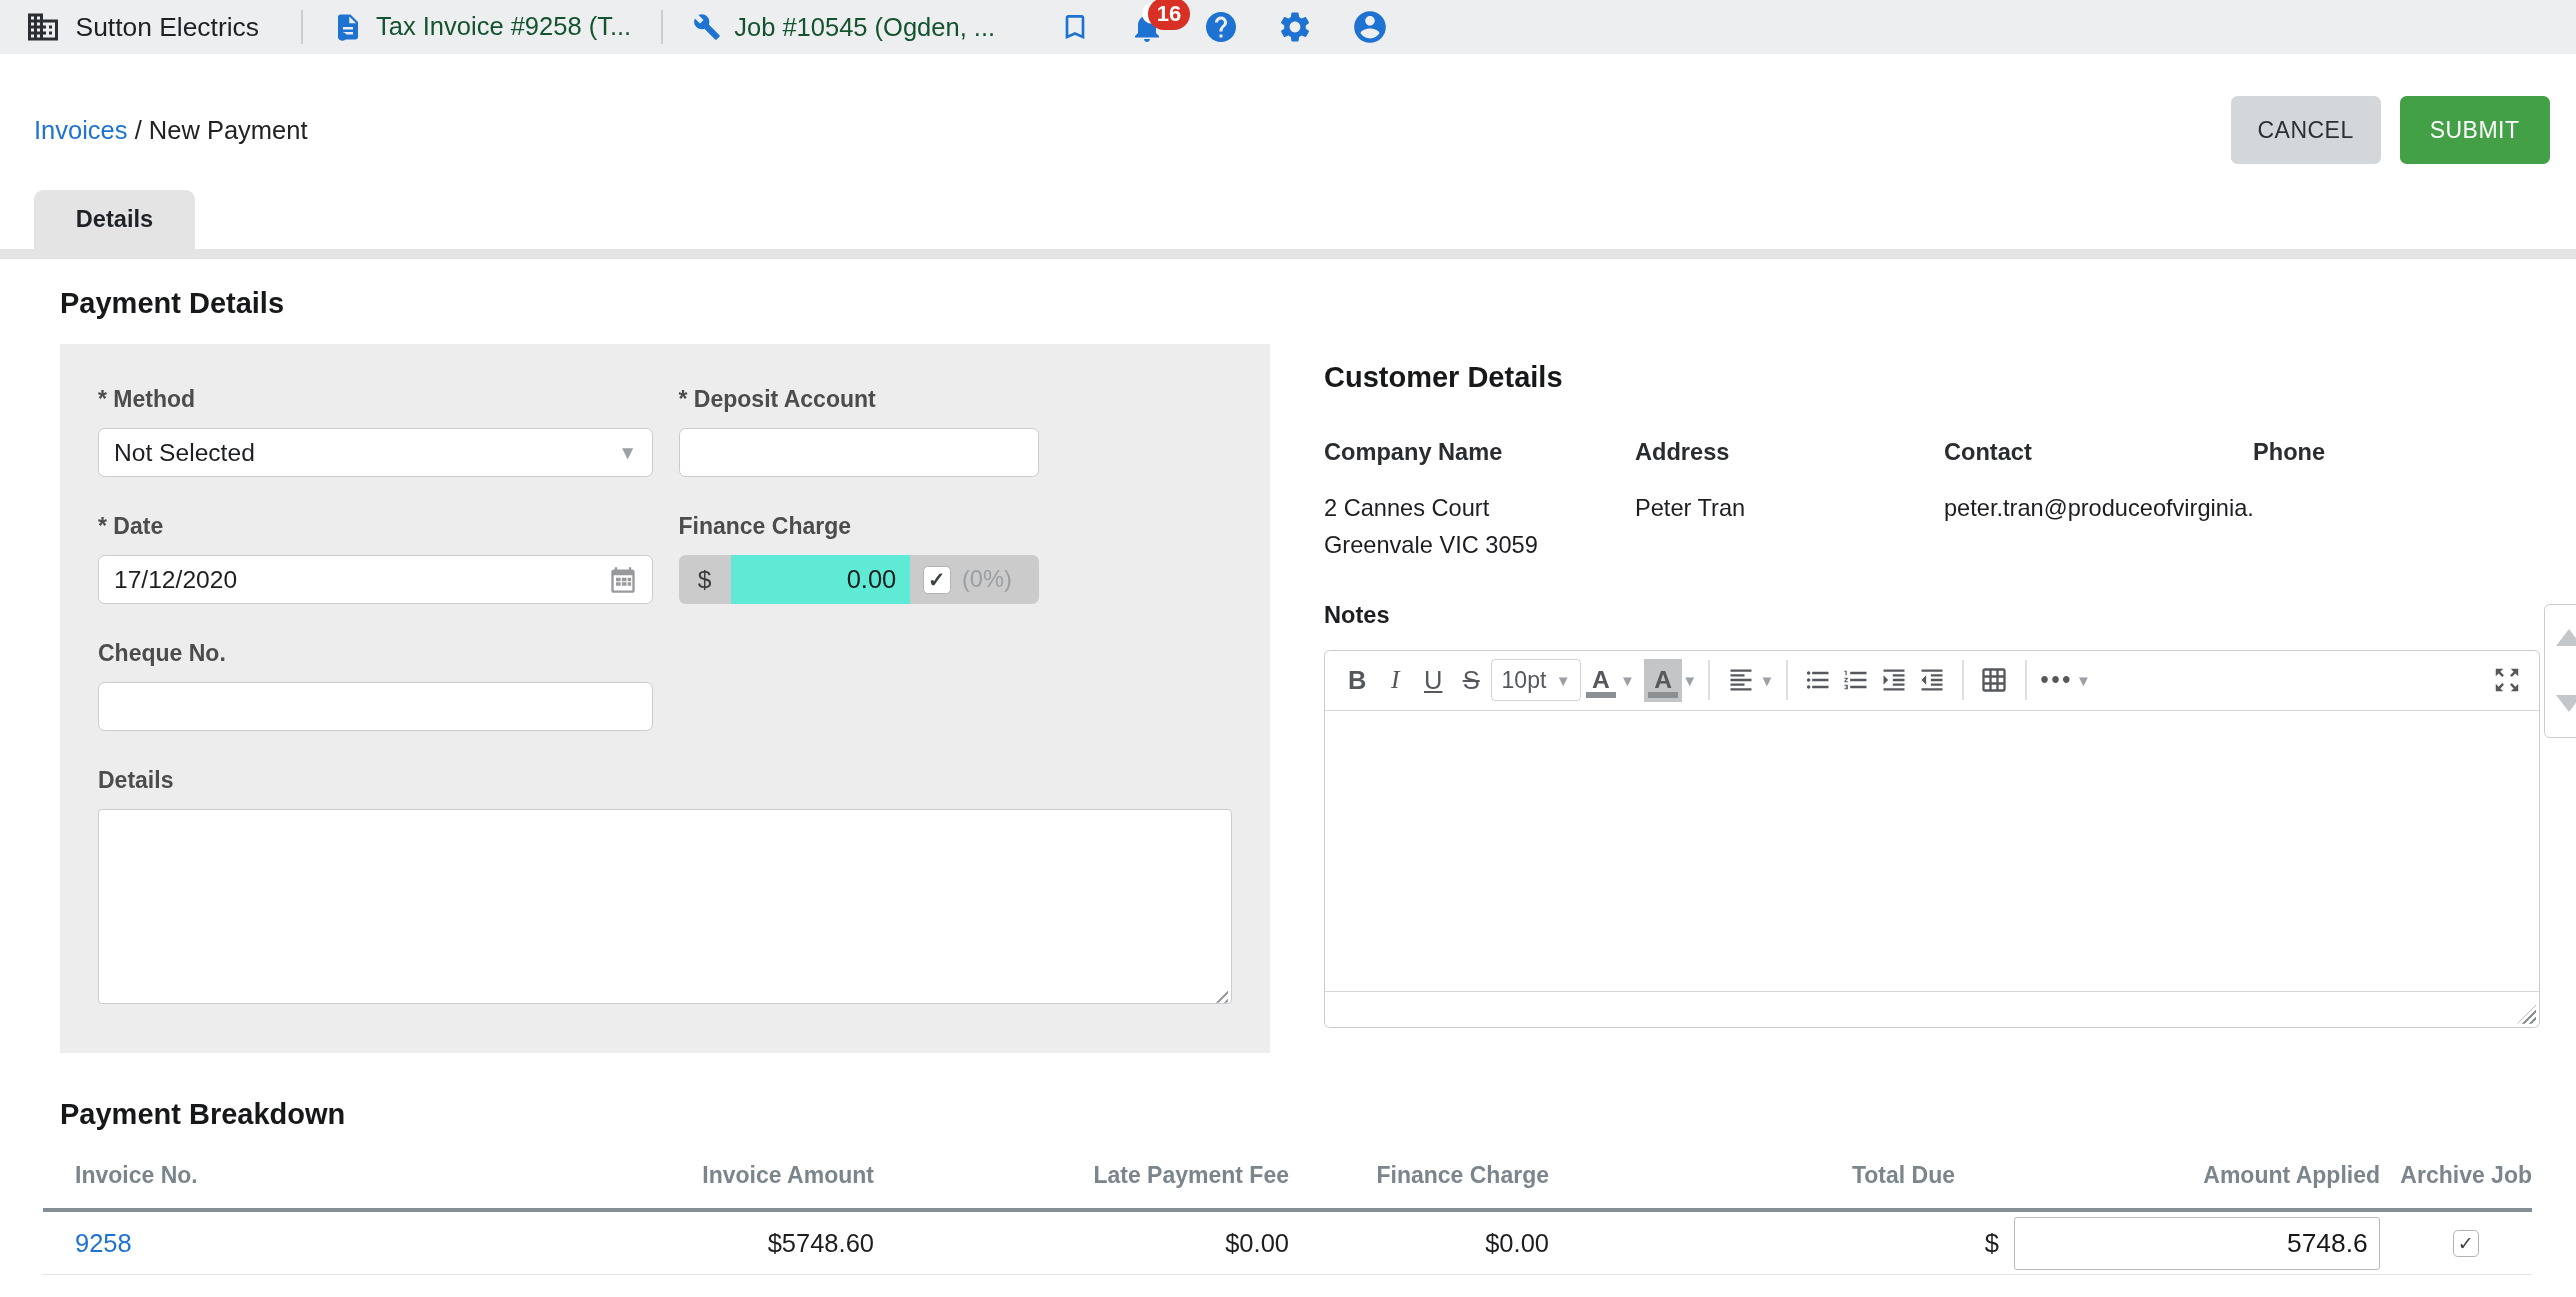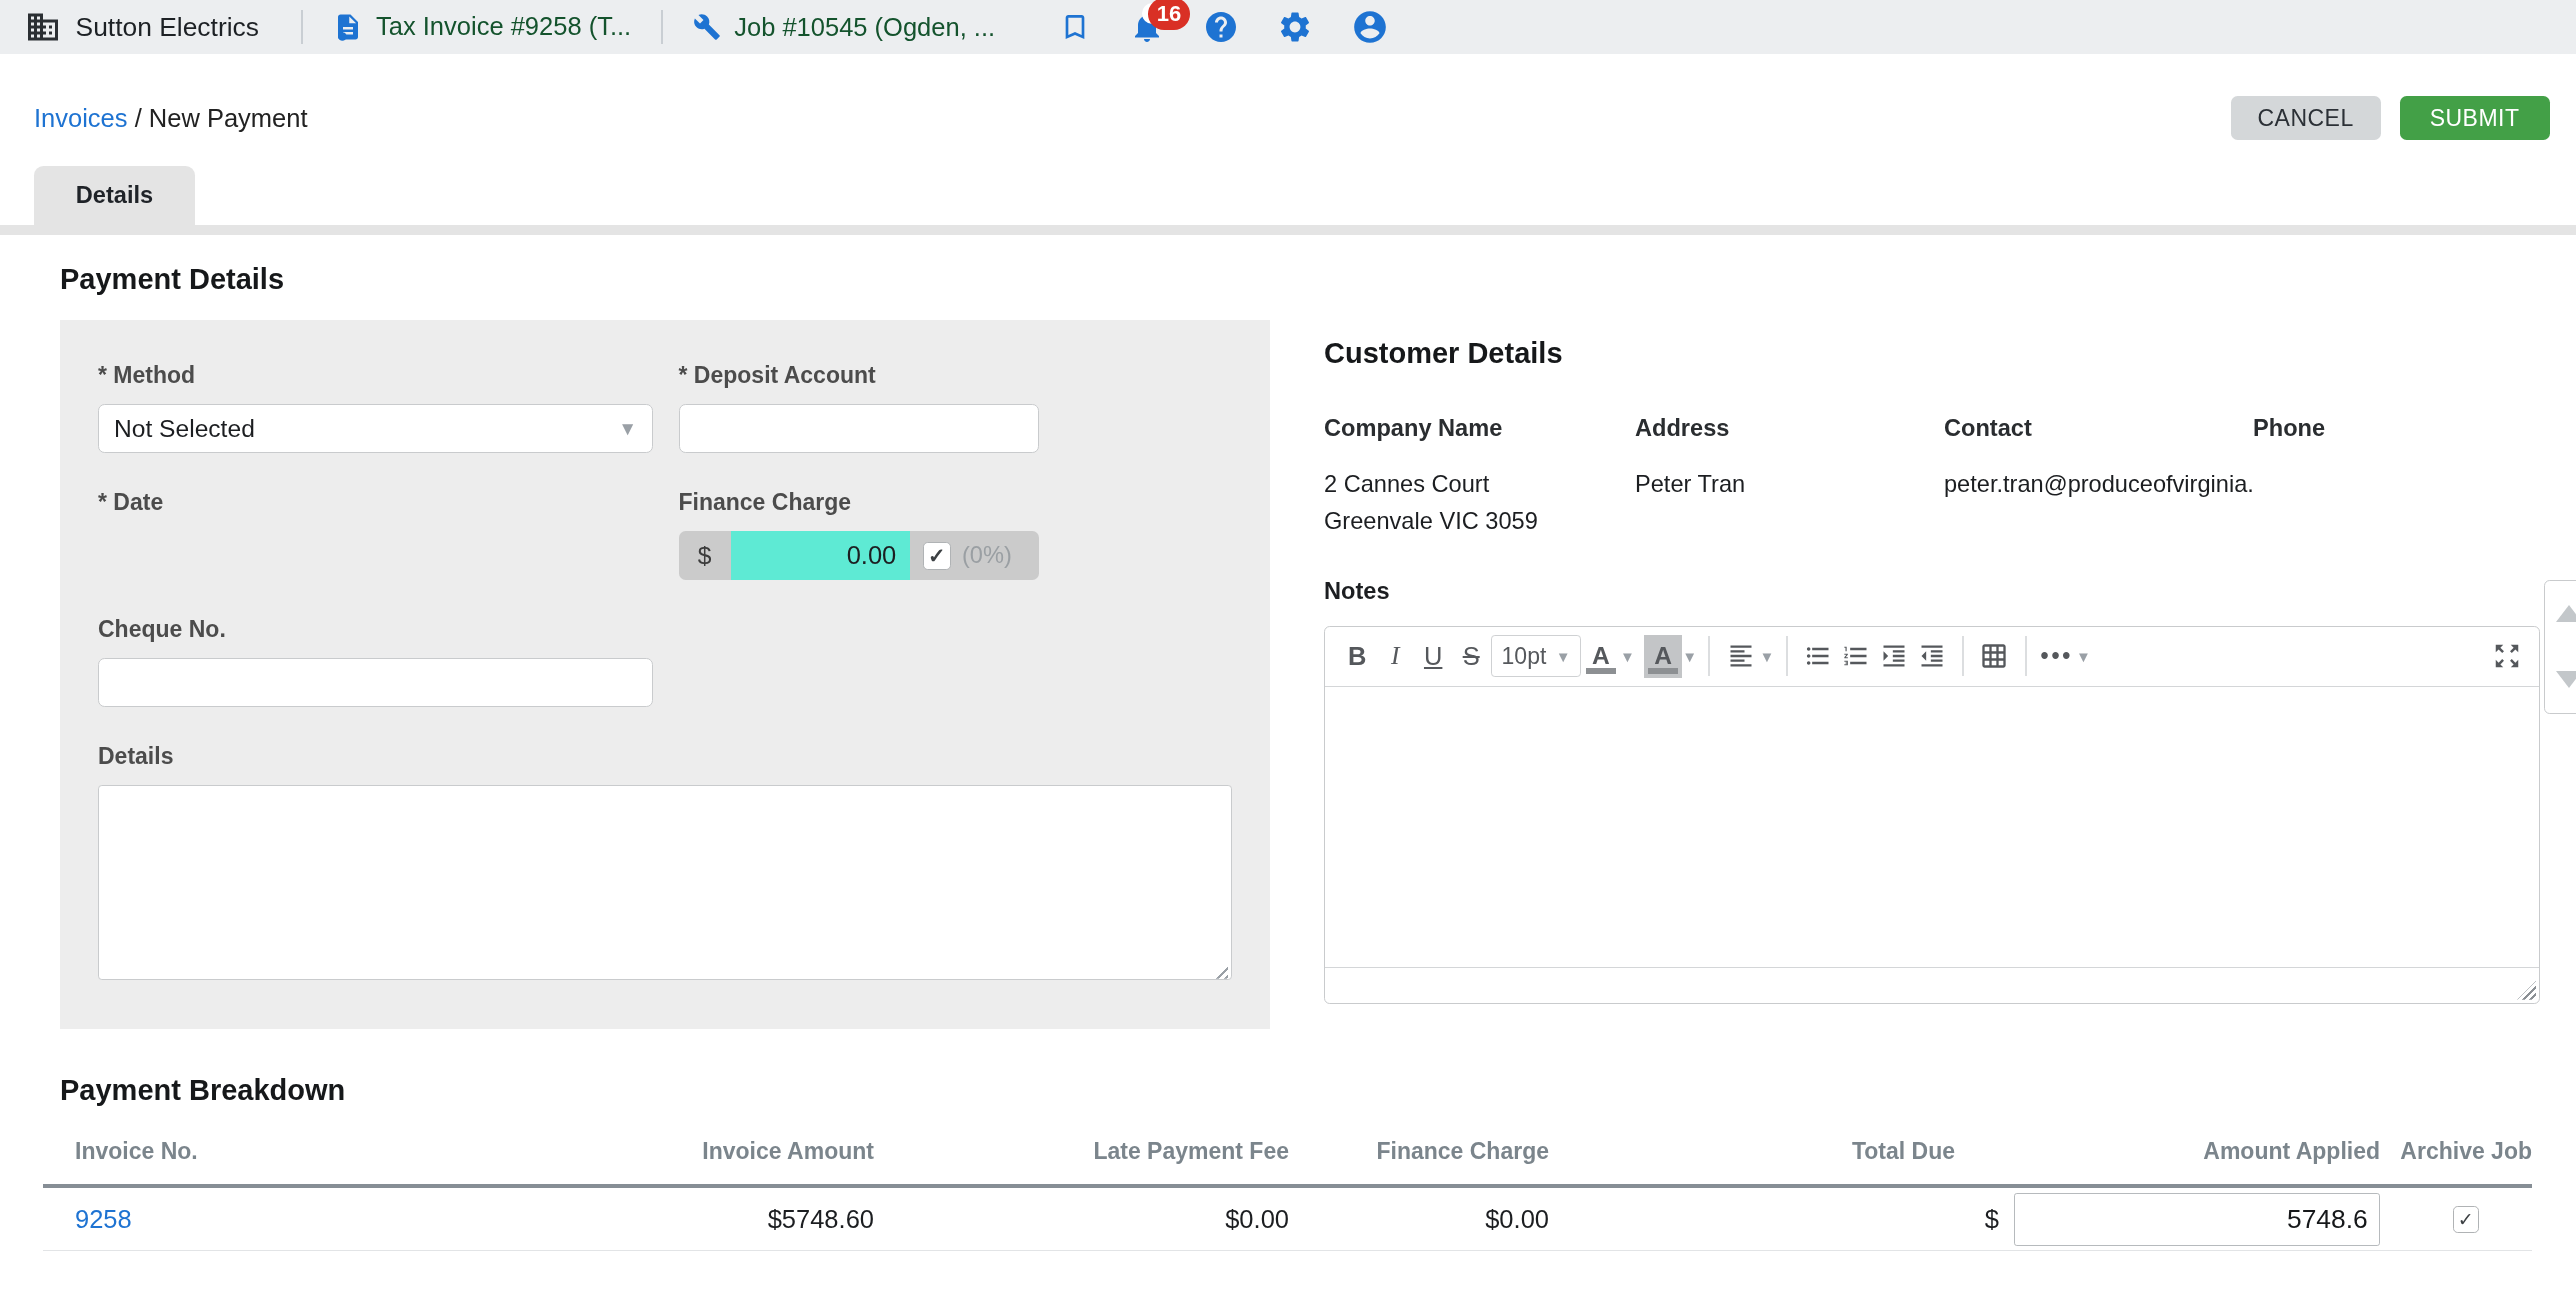--- a/index.html
+++ b/index.html
@@ -23,21 +23,21 @@
     align-items:center; justify-content:center; padding:0 7.6px; }
   .bell-plus { position:absolute; top:-5.7px; left:13.2px; width:21px; height:21px; background:#fff;
     border-radius:50%; color:#d93025; font-size:19px; font-weight:bold; line-height:21px; text-align:center; }
 
   
   .action-row { display:flex; align-items:center; margin:42px 26.4px 0 34px; }
   .breadcrumb { font-size:25.5px; }
   .breadcrumb .bc-link { color:#1e73d2; cursor:pointer; }
   .breadcrumb .bc-current { color:#222; }
   .btns { margin-left:auto; display:flex; gap:19px; }
-  .btn { height:44px; width:150px; border:none; border-radius:6.6px; font-size:23px;
+  .btn { height:68px; width:150px; border:none; border-radius:6.6px; font-size:23px;
     font-family:"Liberation Sans", sans-serif; cursor:pointer; letter-spacing:0.5px; }
   .btn-cancel { background:#d4d7d9; color:#2b3036; }
   .btn-submit { background:#43a047; color:#fff; }
 
   
   .tab-row { margin-top:26.4px; }
   .tab { margin-left:34px; width:161px; height:59px; background:#e4e4e4; border-radius:9.4px 9.4px 0 0;
     display:flex; align-items:center; justify-content:center; font-weight:bold; font-size:23.6px; color:#1f2328; cursor:pointer; }
   .tabstrip { height:9.4px; background:#e4e4e4; }
 
@@ -219,20 +219,29 @@
         <label class="f-label">* Deposit Account</label>
         <div class="control">
           <input type="text" value="" style="">
         </div>
       </div>
     </div>
 
     <div class="f-row">
       <div class="f-col1">
         <label class="f-label">* Date</label>
+        <div class="control">
+          <input type="text" value="17/12/2020" style="">
+          <span>
+            <svg width="28" height="28" viewBox="0 0 24 24" fill="#97999c">
+                <path d="M20 3h-1V1h-2v2H7V1H5v2H4c-1.1 0-2 .9-2 2v16c0 1.1.9 2 2 2h16c1.1 0 2-.9 2-2V5c0-1.1-.9-2-2-2zm0 18H4V8h16v13z"></path>
+                <path d="M6 10h4v3H6zM11 10h4v3h-4zM16 10h3v3h-3zM6 14h4v3H6zM11 14h4v3h-4zM16 14h3v3h-3z"></path>
+              </svg>
+          </span>
+        </div>
       </div>
       <div class="f-col2">
         <label class="f-label">Finance Charge</label>
         <div class="fc-group">
           <div class="fc-cur">$</div>
           <div class="fc-val">0.00</div>
           <div class="fc-chk">
             <span class="cbx">✓</span>
             <span class="fc-pct">(0%)</span>
           </div>

